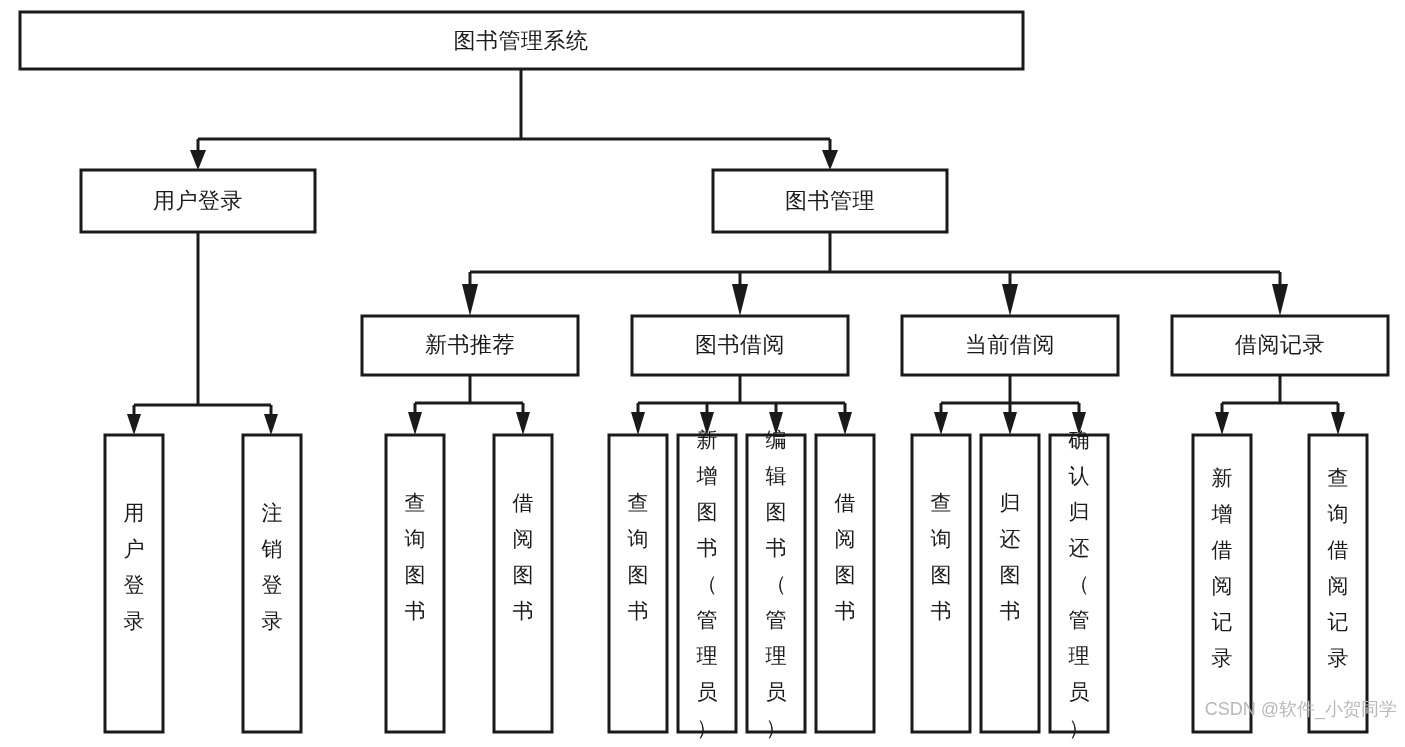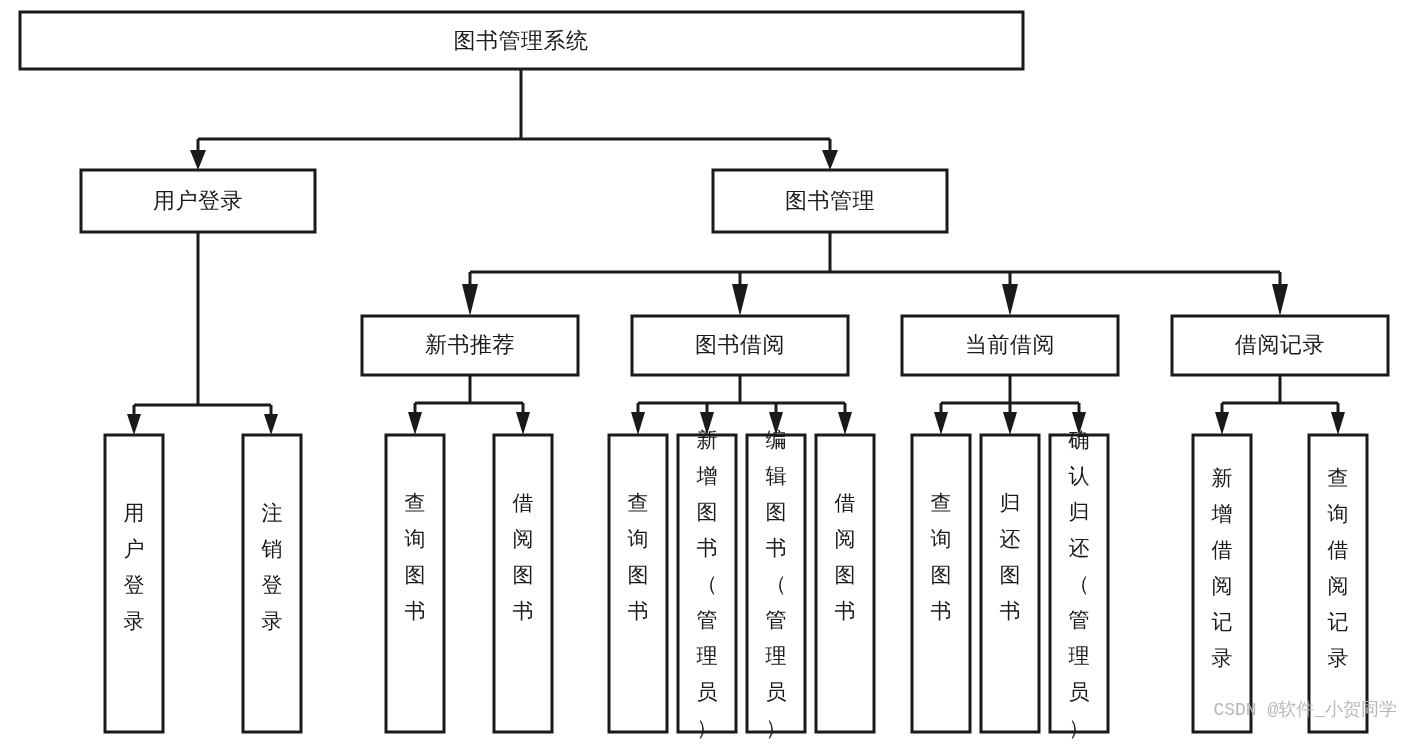--- a/index.html
+++ b/index.html
@@ -51,21 +51,21 @@
   .node-label-v {
     font-family: "DejaVu Sans", "Liberation Sans", sans-serif;
     font-size: 21px;
     fill: #1a1a1a;
     letter-spacing: 0px;
   }
   .watermark {
     position: absolute;
     right: 8px;
     bottom: 6px;
-    font-family: Liberation Mono, monospace;
+    font-family: Liberation Sans, sans-serif;
     font-size: 18px;
     color: #b8b8b8;
     white-space: nowrap;
     pointer-events: none;
   }
 </style>
 </head>
 <body>
 
 <div id="diagram-root">

